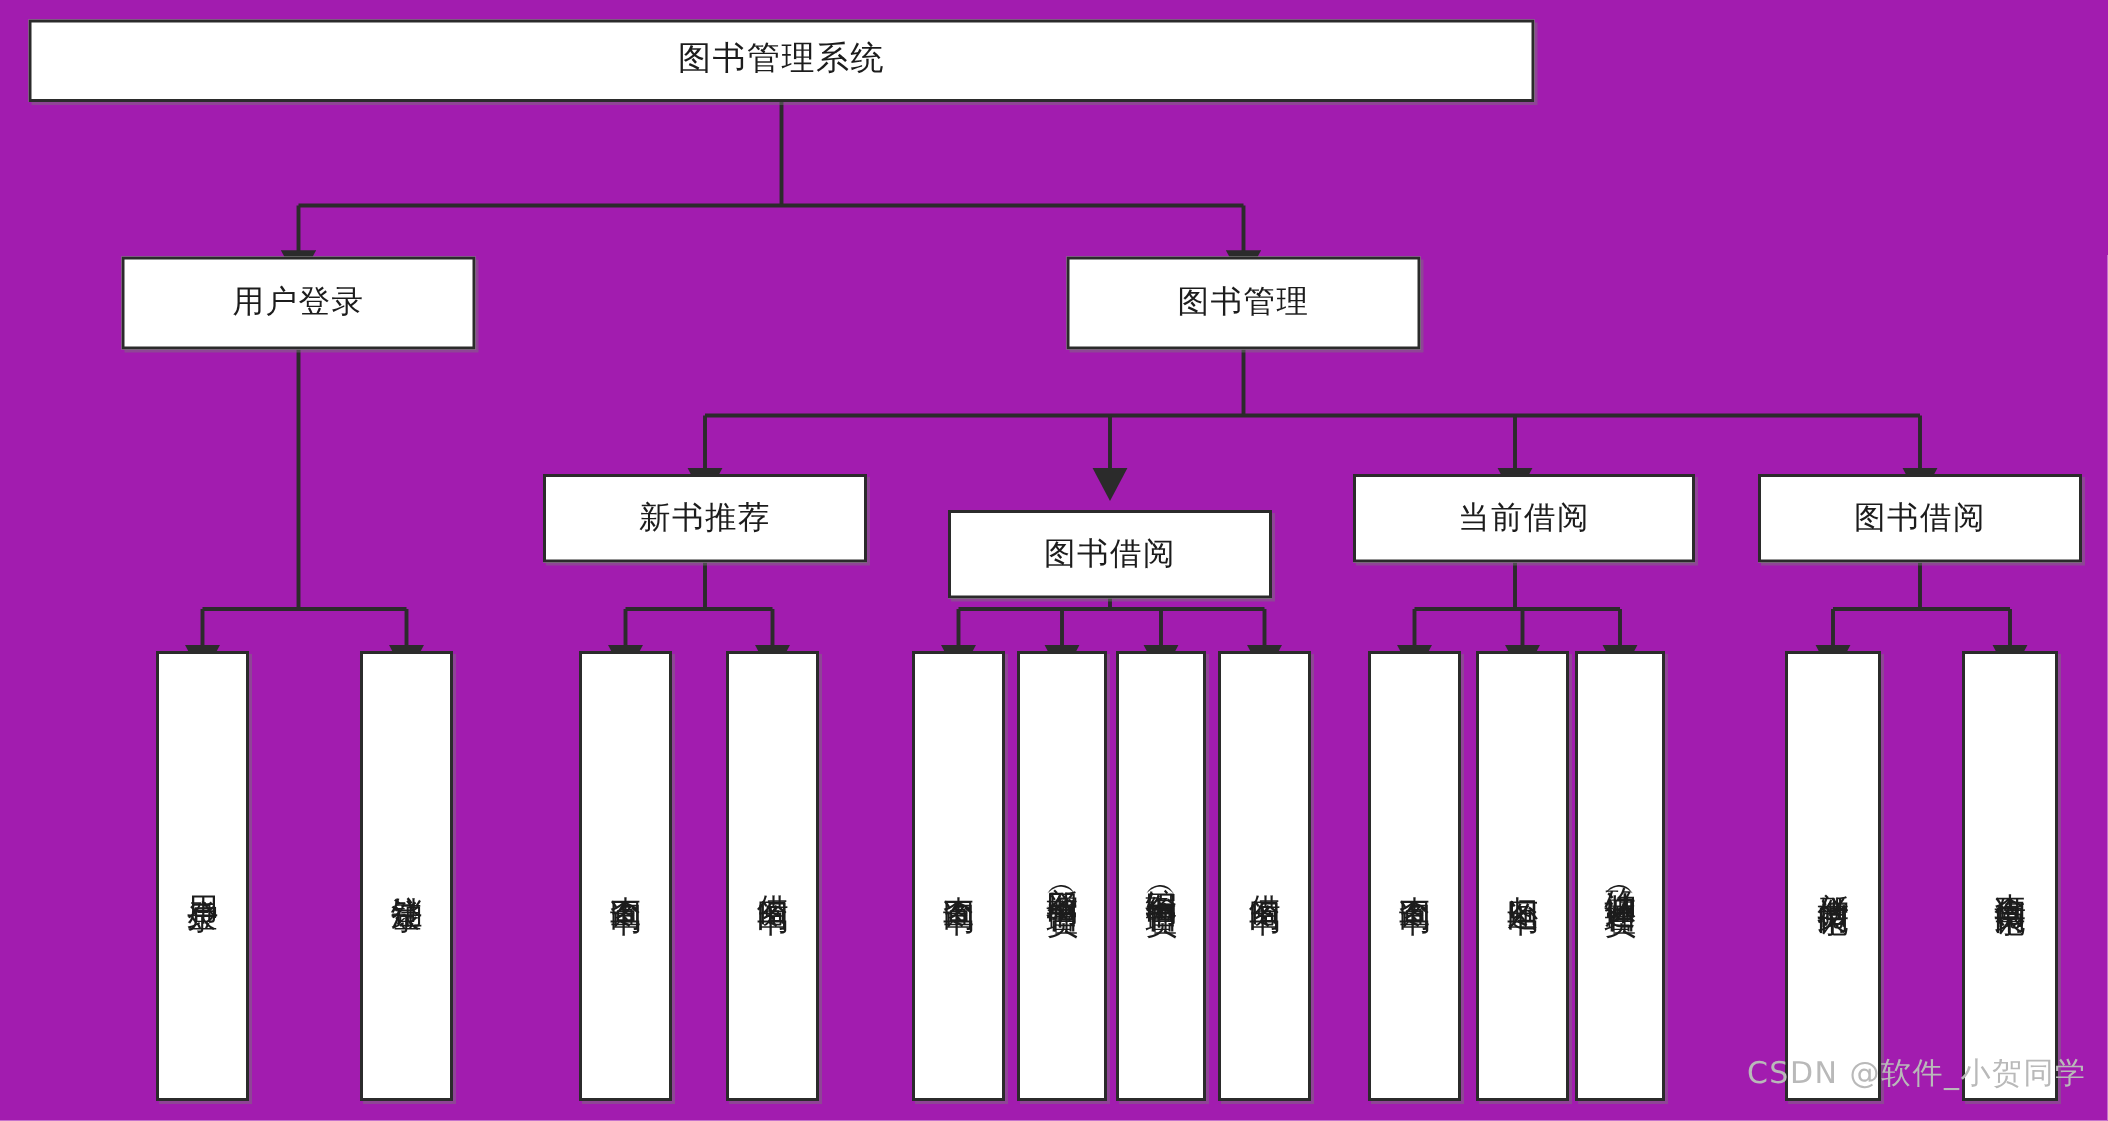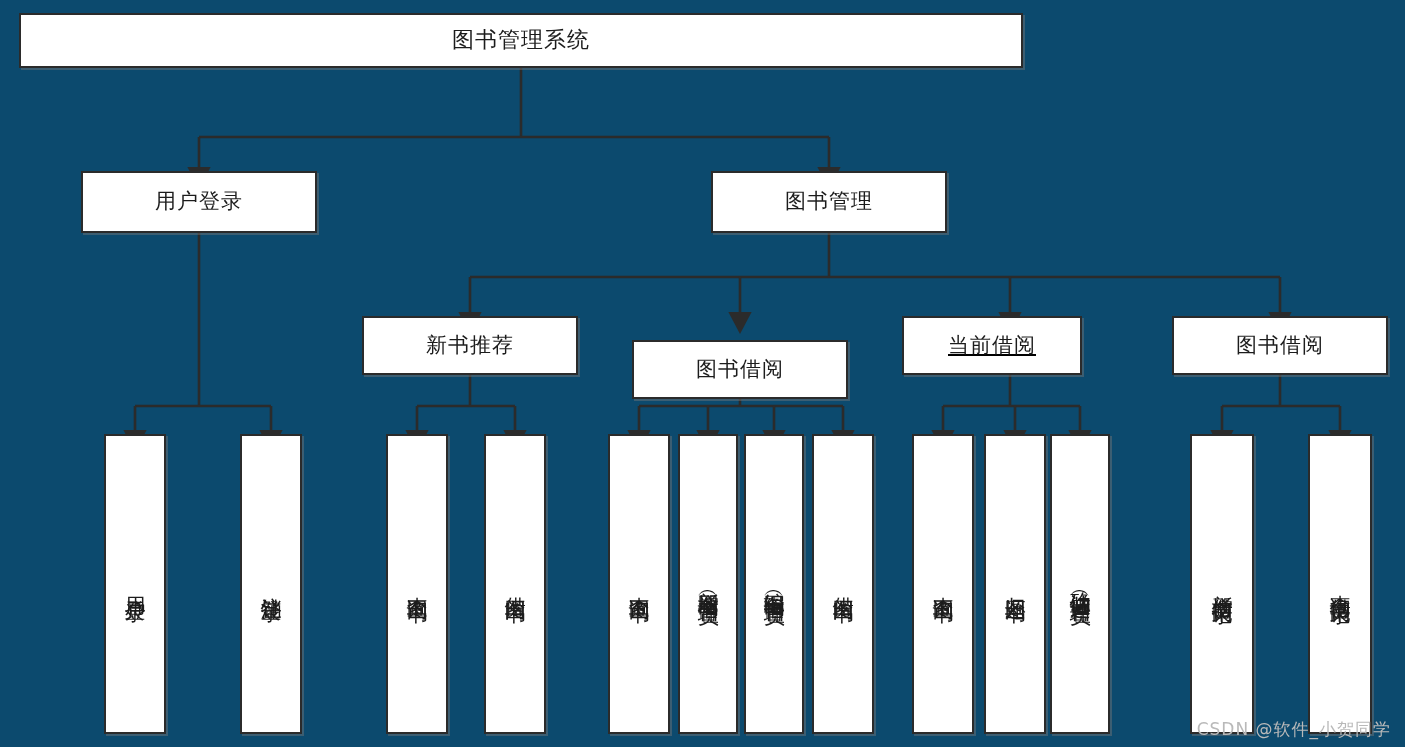--- a/index.html
+++ b/index.html
@@ -11,21 +11,21 @@
   body {
     width: 1405px;
     height: 747px;
     overflow: hidden;
     font-family: "DejaVu Sans", "Liberation Sans", sans-serif;
   }
   #diagram-root {
     position: relative;
     width: 1405px;
     height: 747px;
-    background: #0c4a6e;
+    background: #a21caf;
   }
   svg#diagram-svg {
     position: absolute;
     left: 0;
     top: 0;
     width: 1405px;
     height: 747px;
     display: block;
   }
   .node-box {
@@ -59,22 +59,22 @@
     font-size: 21px;
     line-height: 1.26;
     letter-spacing: 2px;
     color: #1c1c1c;
     white-space: nowrap;
     max-height: 272px;
   }
   .watermark {
     position: absolute;
     right: 14px;
-    bottom: 6px;
-    font-size: 17px;
+    bottom: 18px;
+    font-size: 20px;
     color: #b9b9b9;
     letter-spacing: 1px;
     white-space: nowrap;
     pointer-events: none;
   }
 </style>
 </head>
 <body>
 
 <div id="diagram-root">
@@ -132,21 +132,21 @@
   <div class="node-box node-l2" style="left: 362px; top: 316px; width: 216px; height: 59px;">
     <span class="node-label-h">新书推荐</span>
   </div>
 
   <div class="node-box node-l1" style="left: 711px; top: 171px; width: 236px; height: 62px;">
     <span class="node-label-h">图书管理</span>
   </div>
   <div class="node-box node-l2" style="left: 632px; top: 316px; width: 216px; height: 59px; margin-top: 24px;">
     <span class="node-label-h">图书借阅</span>
   </div>
-  <div class="node-box node-l2" style="left: 902px; top: 316px; width: 180px; height: 59px; text-decoration: underline;">
+  <div class="node-box node-l2" style="left: 902px; top: 316px; width: 228px; height: 59px;">
     <span class="node-label-h">当前借阅</span>
   </div>
   <div class="node-box node-l2" style="left: 1172px; top: 316px; width: 216px; height: 59px;">
     <span class="node-label-h">图书借阅</span>
   </div>
 
   <div class="node-box node-leaf" style="left: 104px; top: 434px; width: 62px; height: 300px;">
     <span class="node-label-v">用户登录</span>
   </div>
   <div class="node-box node-leaf" style="left: 240px; top: 434px; width: 62px; height: 300px;">

